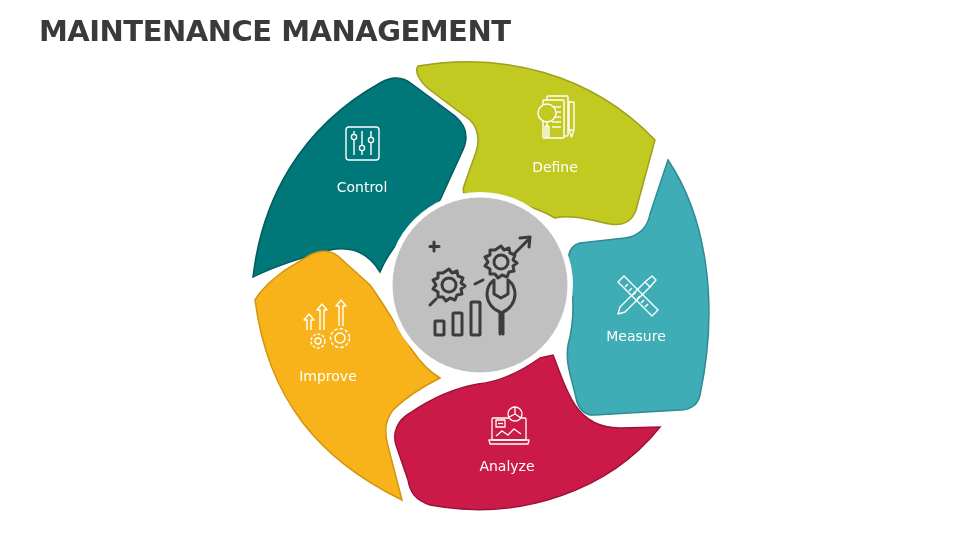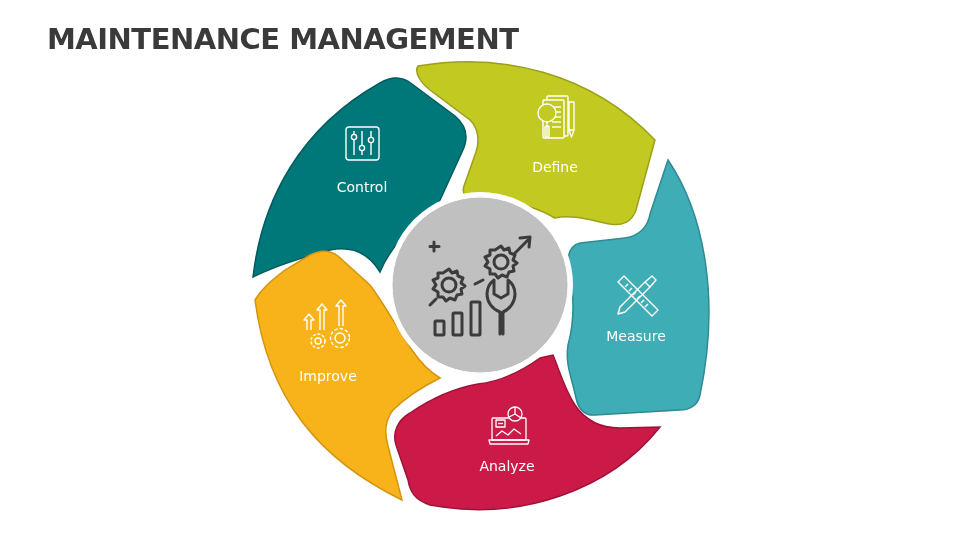--- a/index.html
+++ b/index.html
@@ -1,17 +1,17 @@
 <!DOCTYPE html>
 <html><head>
 <meta charset="utf-8">
 <style>
   html, body { margin:0; padding:0; background:#ffffff; }
   body { width:960px; height:540px; position:relative; overflow:hidden; font-family:"DejaVu Sans", sans-serif; }
-  .title { position:absolute; left:39px; top:14px; font-family:"DejaVu Sans", sans-serif; font-weight:bold; font-size:29px; color:#3a3a3a; letter-spacing:-0.5px; margin:8px; }
+  .title { position:absolute; left:39px; top:14px; font-family:"DejaVu Sans", sans-serif; font-weight:bold; font-size:29px; color:#3a3a3a; letter-spacing:-0.5px; margin:0; }
   svg.diagram { position:absolute; left:0; top:0; }
   .seg-label { font-family:"DejaVu Sans", sans-serif; font-size:14px; fill:#ffffff; font-weight:normal; }
 </style>
 </head>
 <body>
 
 <h1 class="title">MAINTENANCE MANAGEMENT</h1>
 
 <svg class="diagram" width="960" height="540" viewBox="0 0 960 540">
 

